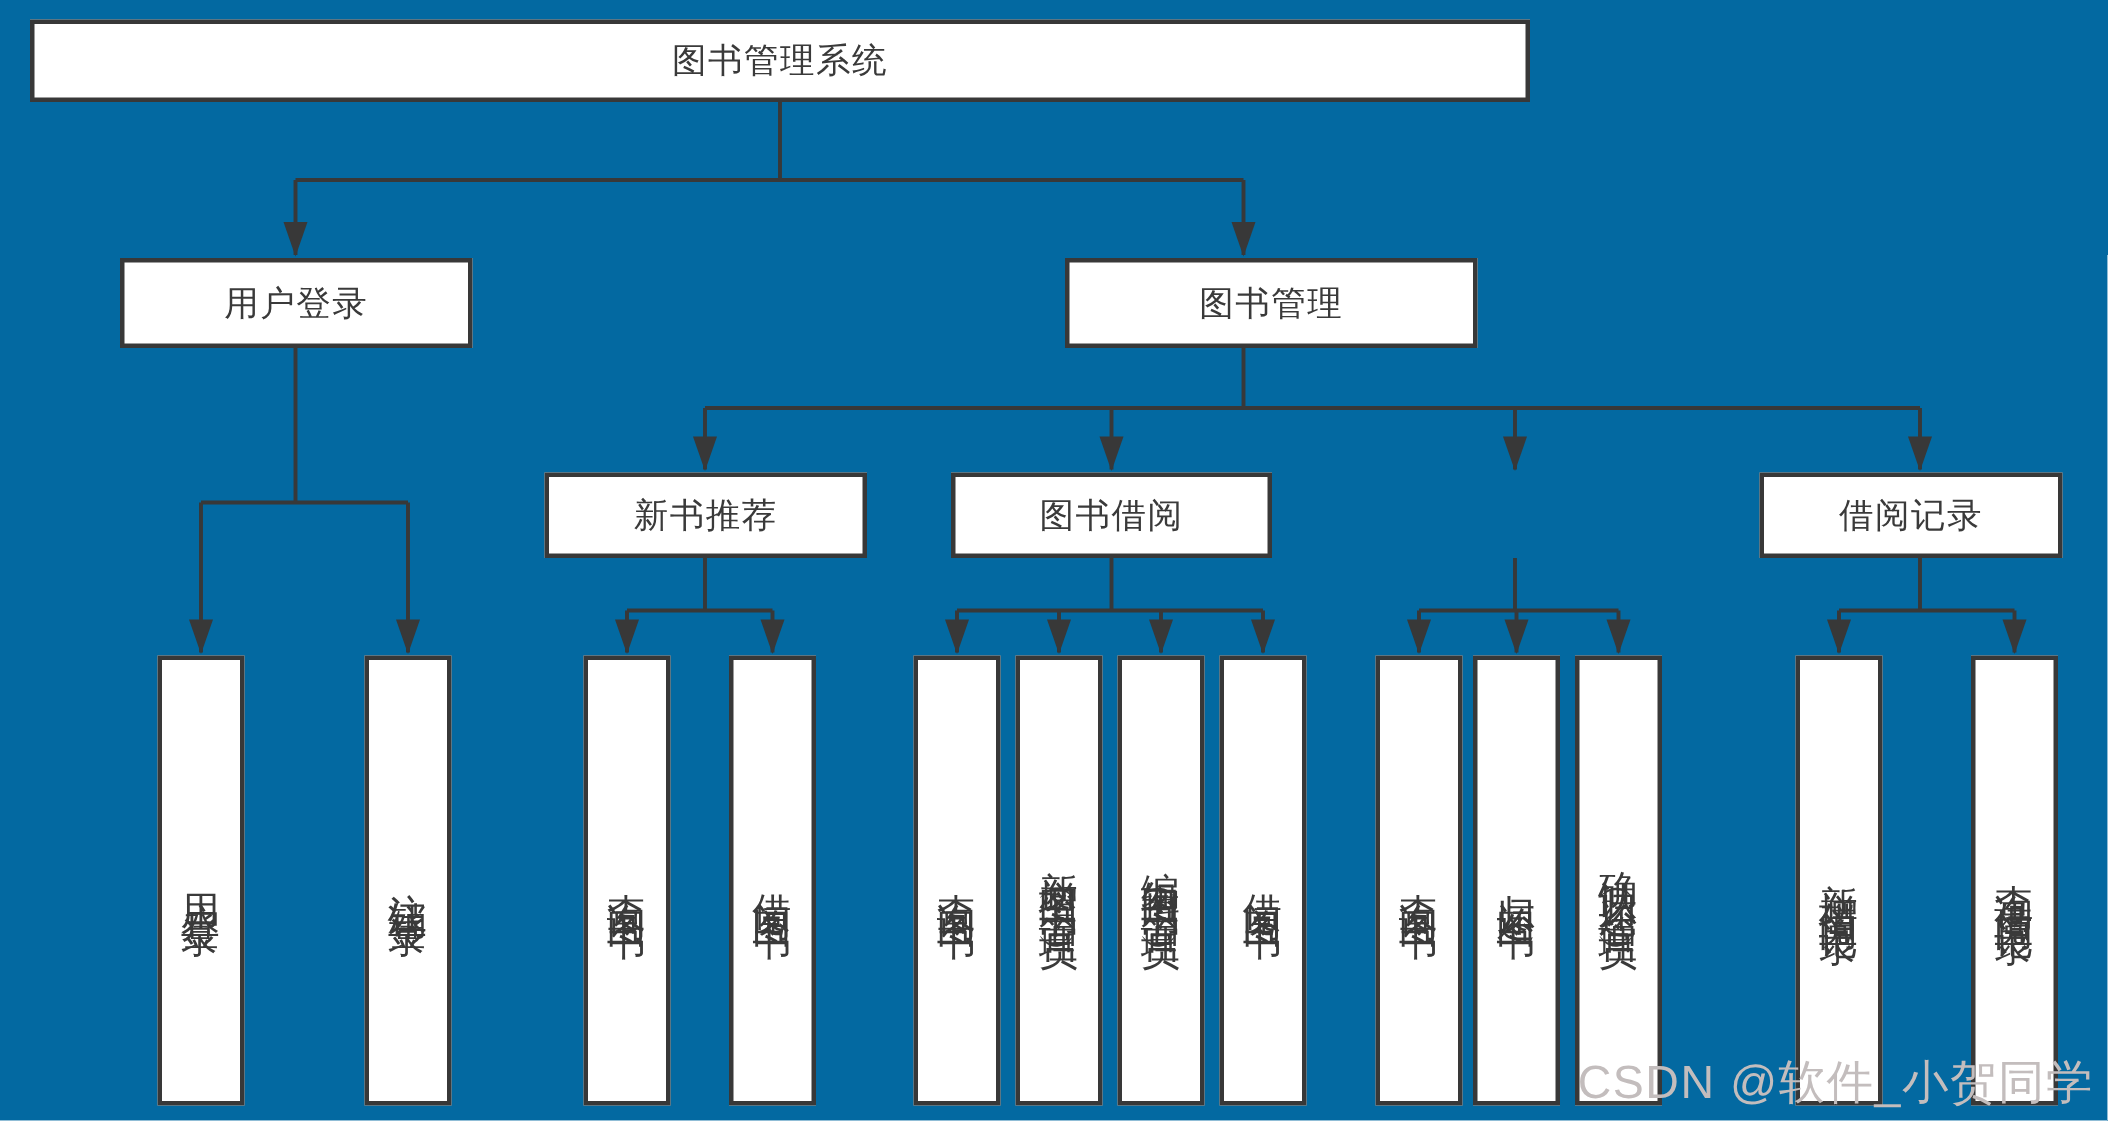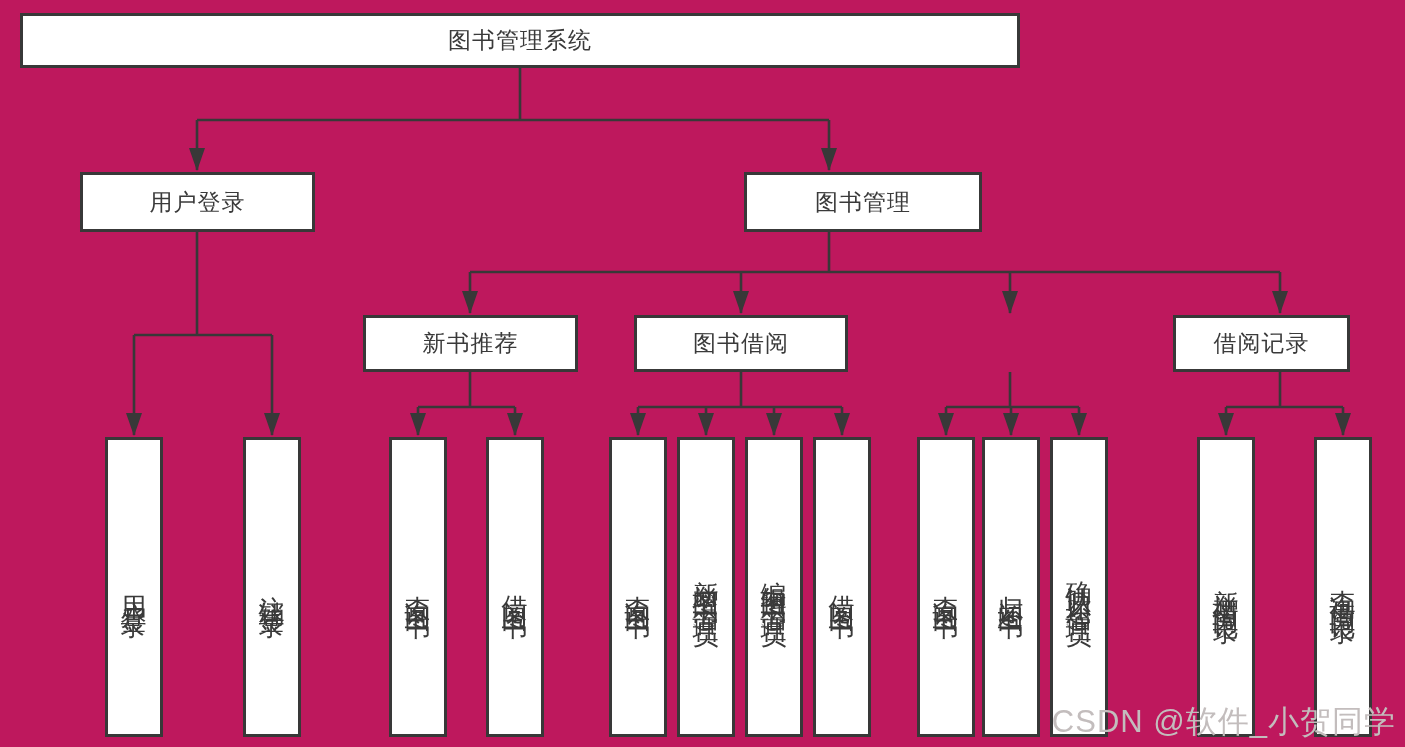--- a/index.html
+++ b/index.html
@@ -11,21 +11,21 @@
   * { box-sizing: border-box; margin: 0; padding: 0; }
   html, body { background: #ffffff; }
   body {
     font-family: "Liberation Sans", "DejaVu Sans", sans-serif;
     color: var(--text);
   }
   .canvas {
     position: relative;
     width: 1405px;
     height: 747px;
-    background: #be185d;
+    background: #0369a1;
     overflow: hidden;
   }
   .connectors {
     position: absolute;
     left: 0; top: 0;
     width: 1405px; height: 747px;
     z-index: 0;
   }
   .connectors path {
     stroke: var(--line);
@@ -122,31 +122,31 @@
     </g>
   </svg>
 
   <div class="box hbox" style="left:20px; top:13px; width:1000px; height:55px;">
     <span>图书管理系统</span>
   </div>
 
   <div class="box hbox" style="left:80px; top:172px; width:235px; height:60px;">
     <span>用户登录</span>
   </div>
-  <div class="box hbox" style="left:744px; top:172px; width:238px; height:60px;">
+  <div class="box hbox" style="left:710px; top:172px; width:275px; height:60px;">
     <span>图书管理</span>
   </div>
 
   <div class="box hbox" style="left:363px; top:315px; width:215px; height:57px;">
     <span>新书推荐</span>
   </div>
   <div class="box hbox" style="left:634px; top:315px; width:214px; height:57px;">
     <span>图书借阅</span>
   </div>
-  <div class="box hbox" style="left:1173px; top:315px; width:177px; height:57px;">
+  <div class="box hbox" style="left:1173px; top:315px; width:202px; height:57px;">
     <span>借阅记录</span>
   </div>
 
   <div class="box vbox" style="left:105px;">
     <span>用户登录</span>
   </div>
   <div class="box vbox" style="left:243px;">
     <span>注销登录</span>
   </div>
 

